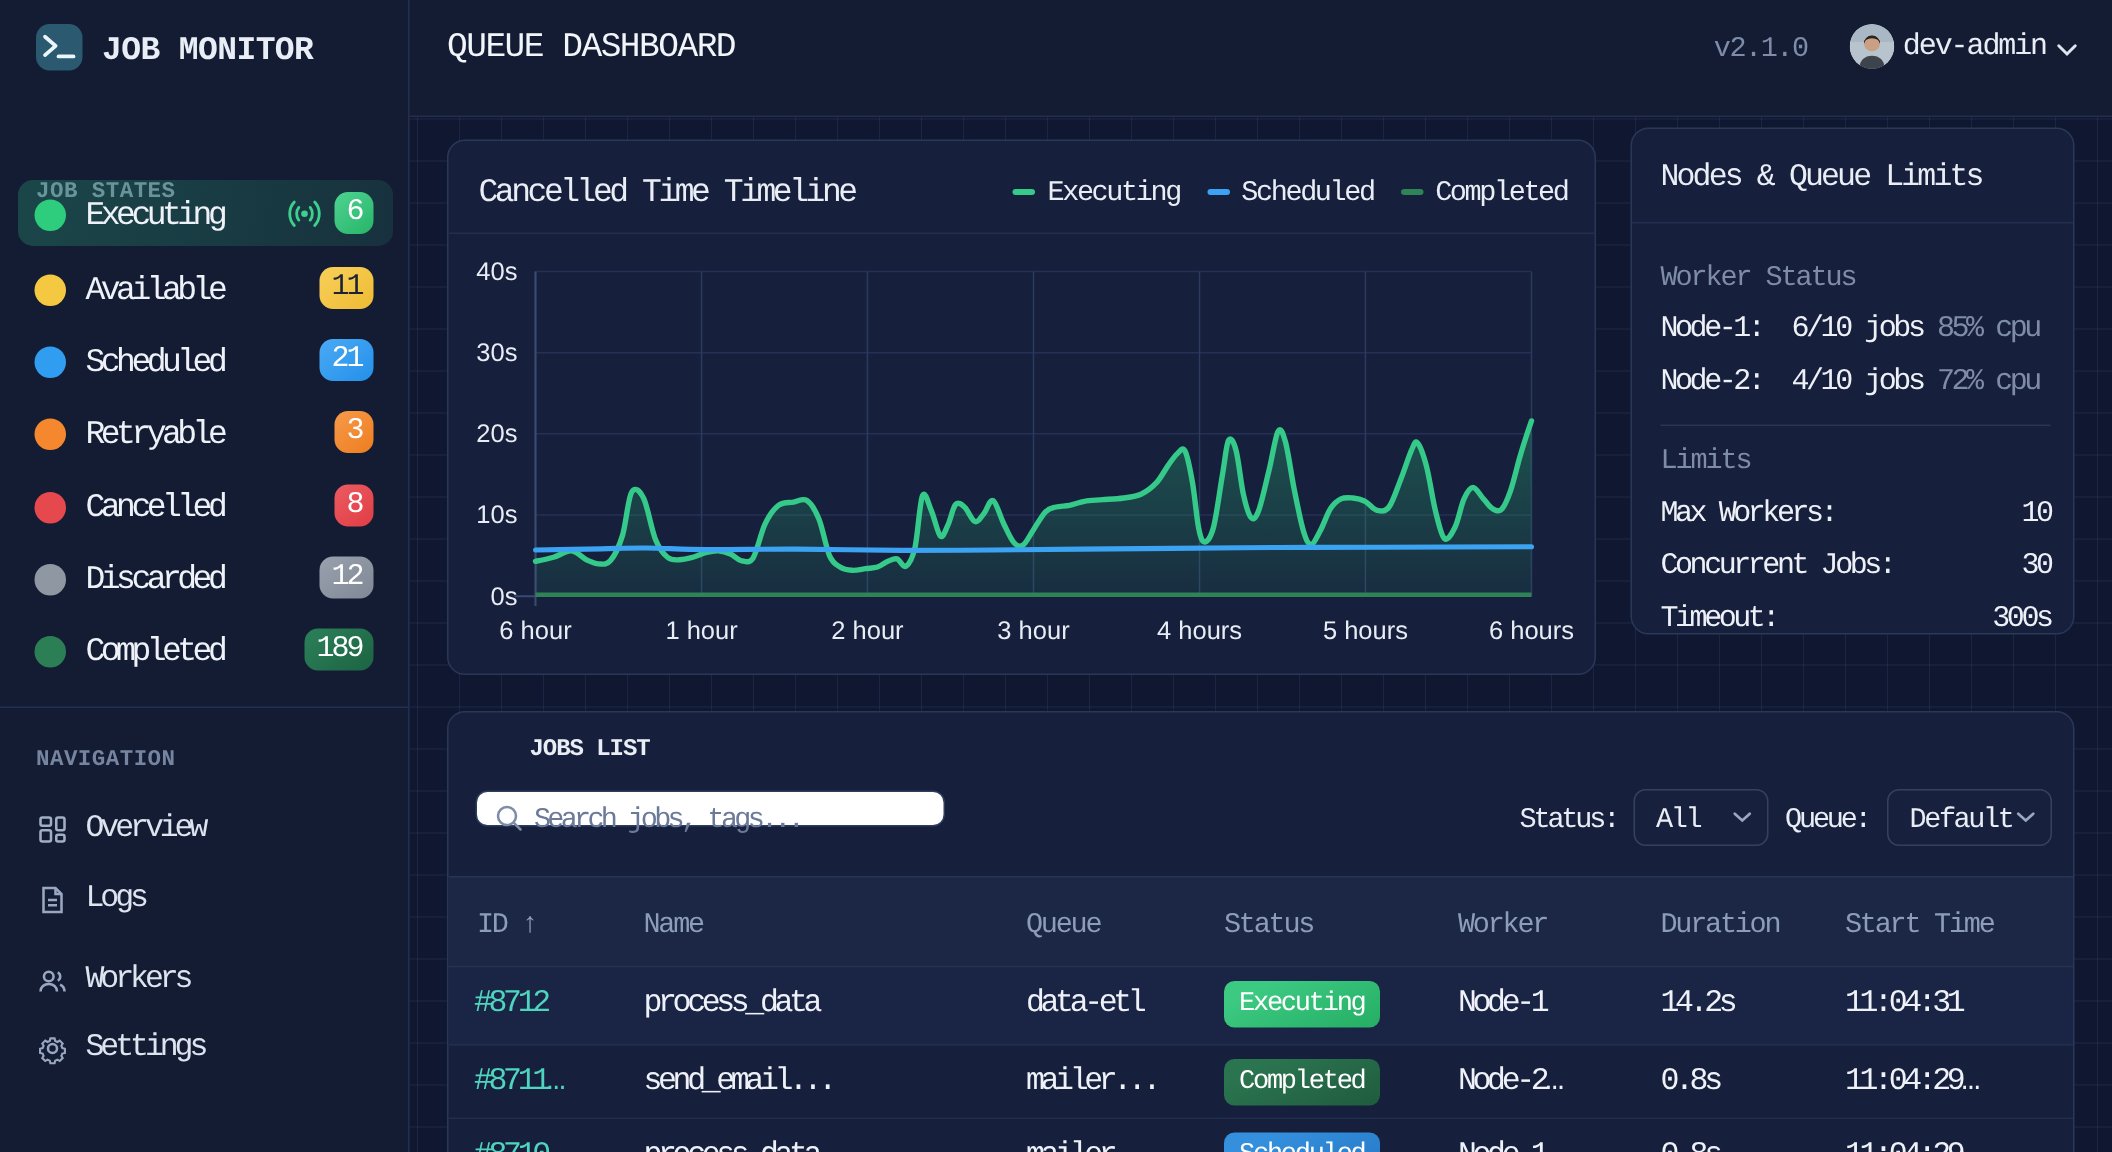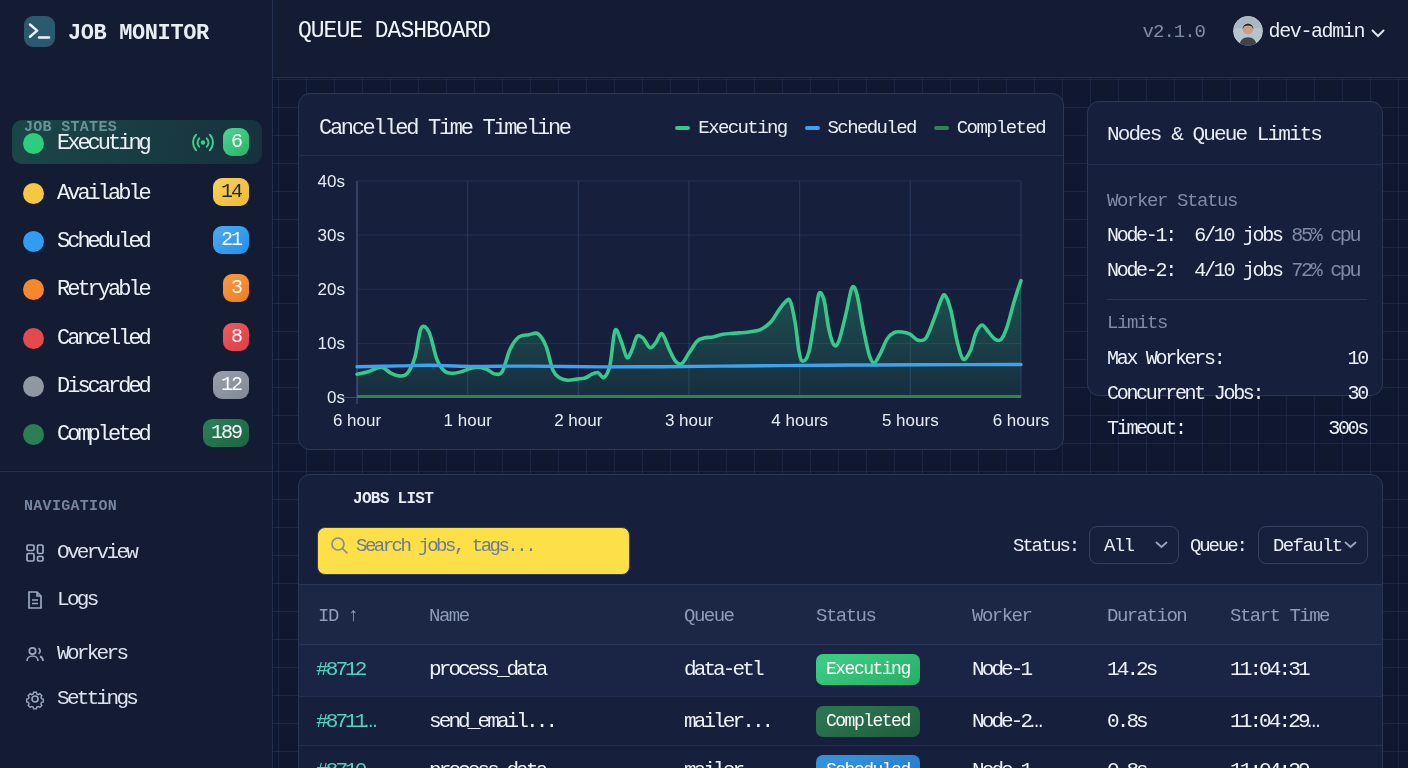--- a/index.html
+++ b/index.html
@@ -40,33 +40,33 @@
 #uname { position:absolute; right:44px; top:20px; font-size:20px; letter-spacing:-1.4px; }
 #uchev { position:absolute; right:23px; top:25px; }
 
 #chart-card { left:25px; top:30px; width:766px; height:357px; }
 #chart-head { position:absolute; left:0; top:0; width:100%; height:62px; border-bottom:1px solid #232f50; }
 #chart-title { position:absolute; left:20px; top:22px; font-size:22px; letter-spacing:-2.3px; }
 #legend { position:absolute; right:18px; top:23px; height:18px; font-size:0; }
 .leg { display:inline-block; margin-left:18px; font-size:19px; letter-spacing:-1.6px; color:#e9eef6; }
 .leg .dash { display:inline-block; width:15px; height:4px; border-radius:2px; vertical-align:3px; margin-right:8px; }
 
-#lim-card { left:814px; top:38px; width:296px; height:295px;border-radius:12px; }
+#lim-card { left:814px; top:22px; width:296px; height:338px;border-radius:12px; }
 #lim-title { position:absolute; left:19px; top:21px; font-size:21px; letter-spacing:-1.9px; }
 #lim-div1 { position:absolute; left:0; top:62px; width:100%; border-top:1px solid #232f50; }
 #lim-div2 { position:absolute; left:19px; top:197px; width:260px; border-top:1px solid #2a3655; }
 .lim-sub { position:absolute; left:19px; font-size:19px; letter-spacing:-1.4px; color:#7e8ca8; }
 .lim-row { position:absolute; left:19px; width:260px; font-size:20px; letter-spacing:-2.3px; color:#edf1f7; }
 .lim-row .dim { color:#7e8ca8; }
 .lim-row .rt { position:absolute; right:0; top:0; }
 
 #jobs-card { left:25px; top:411px; width:1085px; height:400px; }
 #jobs-title { position:absolute; left:18px; top:15px; font-size:16px; font-weight:bold; letter-spacing:-0.7px;margin-left:36px; }
-#search { position:absolute; left:18px; top:52px; width:313px; height:48px; border:1px solid #2e3c5e;
-  border-radius:8px; background:#fde047;padding-left:40px; }
+#search { position:absolute; left:18px; top:52px; width:313px; height:24px; border:1px solid #2e3c5e;
+  border-radius:8px; background:#ffffff;padding-left:40px; }
 #search .ph { position:absolute; left:38px; top:7px; font-size:19px; letter-spacing:-2.5px; color:#6b7a99; }
 #search svg { position:absolute; left:12px; top:8px; }
 .ddlbl { position:absolute; top:60px; font-size:19px; letter-spacing:-2.1px; }
 .dd { position:absolute; top:51px; height:38px; border:1px solid #344260; border-radius:8px; background:#17213d;
   font-size:19px; letter-spacing:-1.6px; }
 .dd .dtxt { position:absolute; left:14px; top:8px; }
 .dd svg { position:absolute; right:10px; top:14px; }
 #thead { position:absolute; left:0; top:109px; width:100%; height:61px; background:#1c2746;
   border-top:1px solid #283455; border-bottom:1px solid #283455;text-align:center; }
 .th { position:absolute; top:20px; font-size:19px; letter-spacing:-1.5px; color:#8d9cb8; }
@@ -117,21 +117,21 @@
         <path d="M7.2 8.3 A6.8 6.8 0 0 0 7.2 16.7" stroke="#3ecf8e" stroke-width="1.9" fill="none" stroke-linecap="round"></path>
         <path d="M14.8 8.3 A6.8 6.8 0 0 1 14.8 16.7" stroke="#3ecf8e" stroke-width="1.9" fill="none" stroke-linecap="round"></path>
         <path d="M4.2 4.7 A11.5 11.5 0 0 0 4.2 20.3" stroke="#3ecf8e" stroke-width="1.9" fill="none" stroke-linecap="round"></path>
         <path d="M17.8 4.7 A11.5 11.5 0 0 1 17.8 20.3" stroke="#3ecf8e" stroke-width="1.9" fill="none" stroke-linecap="round"></path>
       </svg>
       <span class="badge" style="background:linear-gradient(140deg,#4fd492,#27b468);color:#fff;">6</span>
     </div>
 <div class="srow" style="top:170px;">
       <span class="dot" style="background:#f5c842;"></span>
       <span class="lbl">Available</span>
-      <span class="badge" style="background:linear-gradient(140deg,#f8d05a,#eebb33);color:#1a2335;">14</span>
+      <span class="badge" style="background:linear-gradient(140deg,#f8d05a,#eebb33);color:#1a2335;">11</span>
     </div>
 <div class="srow" style="top:218px;">
       <span class="dot" style="background:#309df0;"></span>
       <span class="lbl">Scheduled</span>
       <span class="badge" style="background:linear-gradient(140deg,#4aaaf4,#2490ea);color:#fff;">21</span>
     </div>
 <div class="srow" style="top:266px;">
       <span class="dot" style="background:#f5882e;"></span>
       <span class="lbl">Retryable</span>
       <span class="badge" style="background:linear-gradient(140deg,#f79a4a,#ee7d1f);color:#fff;">3</span>

